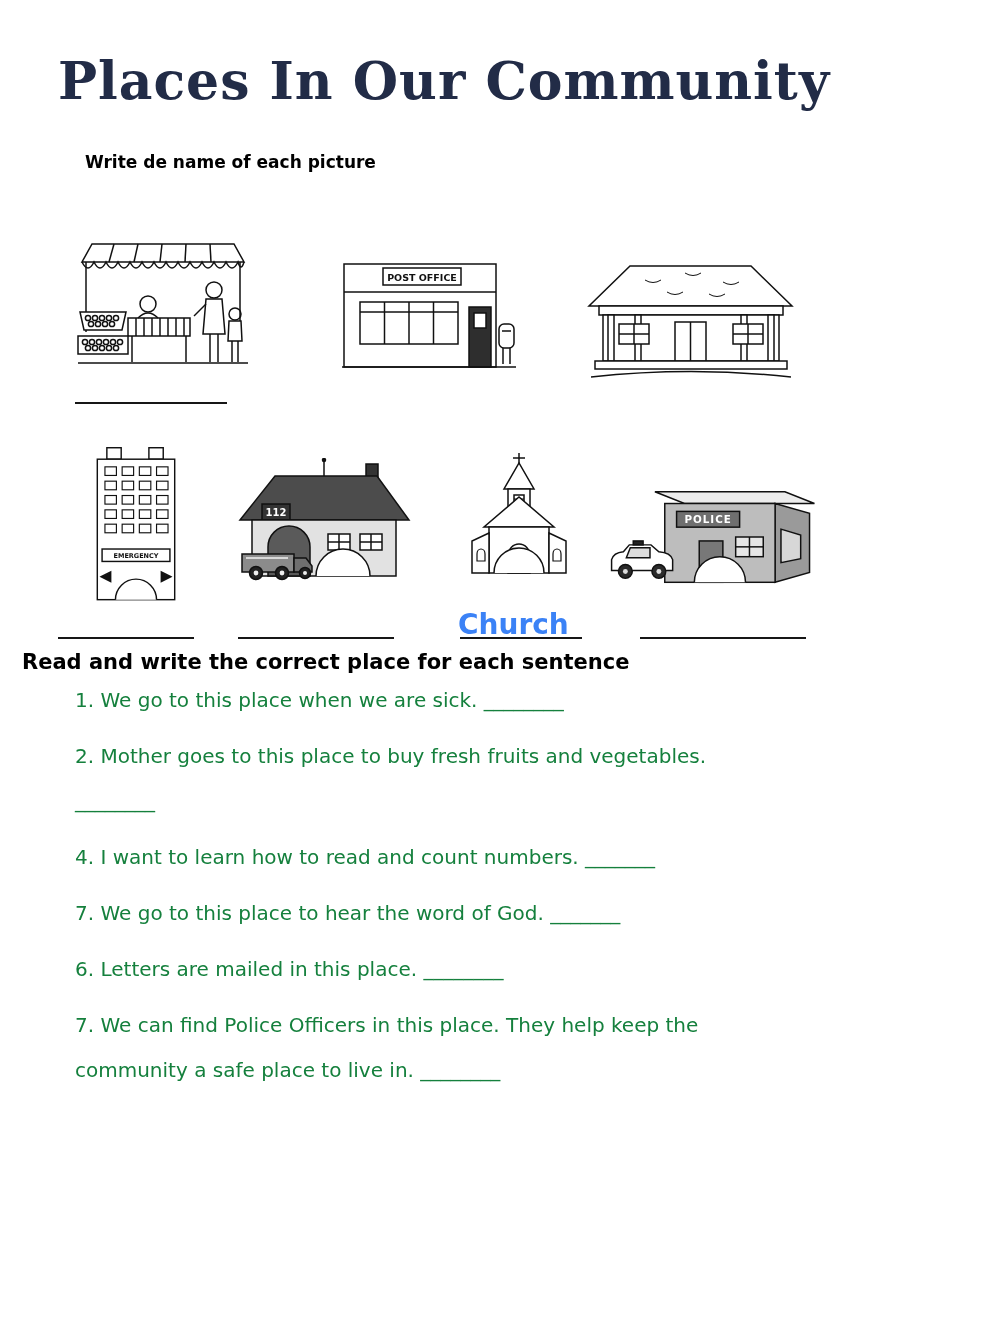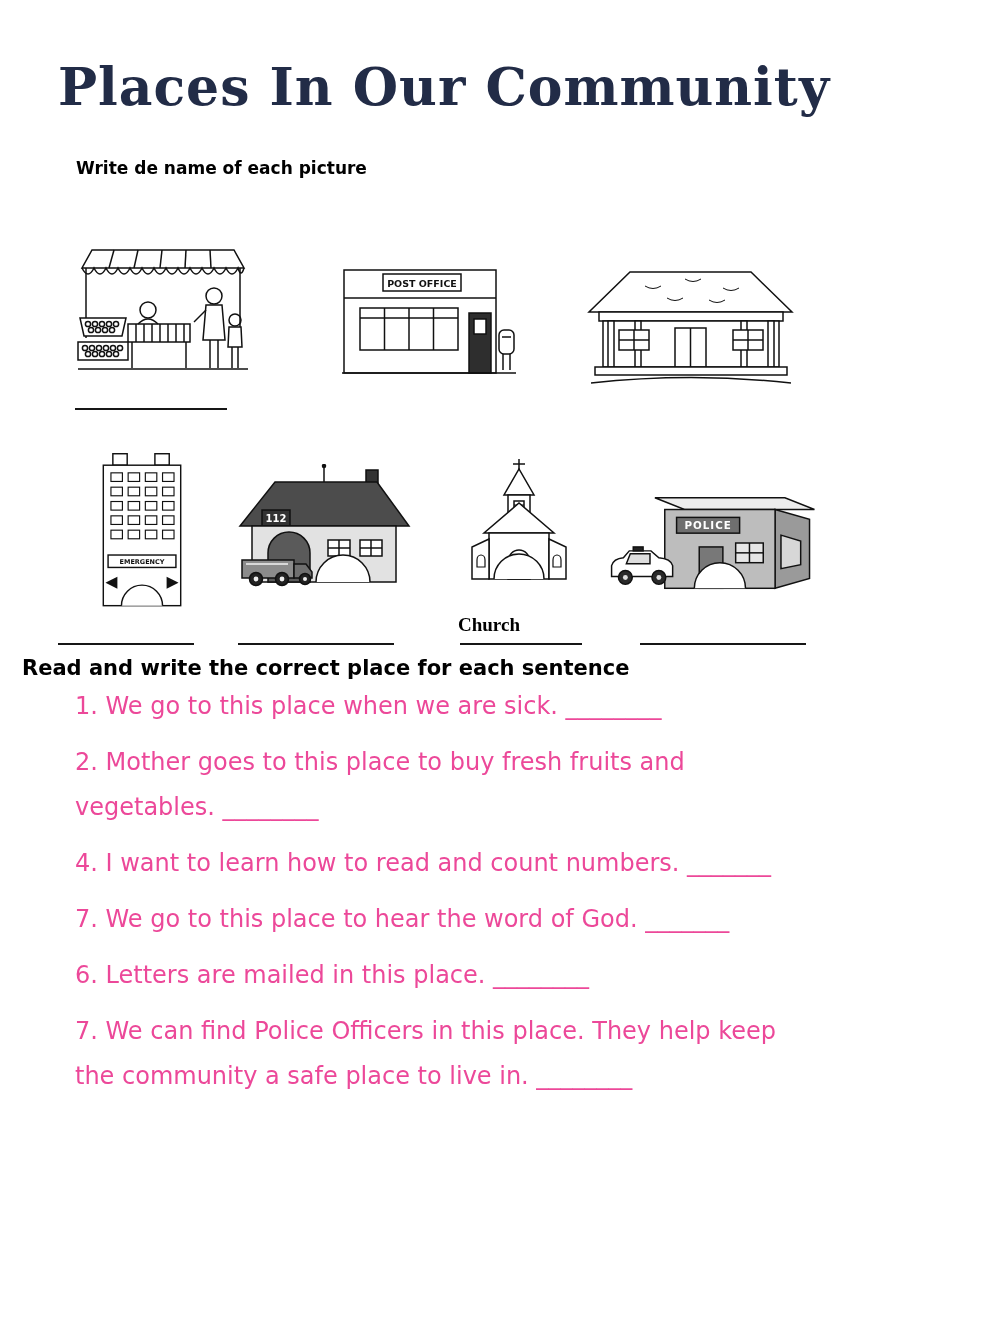--- a/index.html
+++ b/index.html
@@ -1,34 +1,34 @@
 <!DOCTYPE html>
 <html><head>
 <meta charset="utf-8">
 <style>
   * { margin:0; padding:0; box-sizing:border-box; }
   html,body { background:#ffffff; }
   .page {
-    position:relative; width:1000px; height:1112px; margin:12px auto;
+    position:relative; width:1000px; height:1112px; margin:6px auto;
     background:#ffffff; font-family:"DejaVu Sans", sans-serif; color:#0a0a0a;
     overflow:hidden;
   }
   .title {
     position:absolute; top:44px; left:0; width:888px; text-align:center;
     font-family:"DejaVu Serif", serif; font-weight:700; font-size:52px;
     letter-spacing:1px; color:#222c47; white-space:nowrap;
   }
-  .instr1 { position:absolute; top:146px; left:76px; font-size:17px; font-weight:700; color:#000; }
+  .instr1 { position:absolute; top:146px; left:85px; font-size:17px; font-weight:700; color:#000; }
   .instr2 { position:absolute; top:644px; left:22px; font-size:21px; font-weight:700; color:#000;text-align:right; }
   .fig { position:absolute;text-align:right; }
   .fig svg { display:block; width:100%; height:100%; }
   svg text { font-family:"DejaVu Sans", sans-serif; }
   .ansline { position:absolute; border-top:2px solid #161616; height:0; }
-  .church-answer { position:absolute; top:602px; left:458px; font-size:19px; font-weight:700; color:#000000;font-family:Liberation Serif, serif; }
-  .sentences { position:absolute; top:672px; left:75px; width:705px; font-size:24px; line-height:45px; color:#ec4899; }
+  .church-answer { position:absolute; top:602px; left:458px; font-size:28px; font-weight:700; color:#3b82f6; }
+  .sentences { position:absolute; top:672px; left:75px; width:705px; font-size:20px; line-height:45px; color:#15803d; }
   .sentences p { margin:0 0 11px 0; }
   .footer {
     position:absolute; top:1264px; left:668px; font-size:18px; font-weight:700;
     color:#b8b8b8; letter-spacing:0.4px;
   }
 </style>
 </head>
 <body>
 
 <div class="page">
@@ -140,21 +140,21 @@
         <line x1="165" y1="68" x2="165" y2="88"></line>
           <line x1="150" y1="78" x2="180" y2="78"></line>
         <rect x="12" y="105" width="192" height="8" fill="#fff"></rect>
         <path d="M8,121 Q108,110 208,121"></path>
       </g>
     </svg>
   </div>
 
   <div class="ansline" style="left:75px; top:396px; width:152px;"></div>
 
-  <div class="fig" style="left:86px; top:436px; width:112px; height:172px;">
+  <div class="fig" style="left:80px; top:436px; width:112px; height:172px;">
     <svg viewBox="0 0 115 180">
       <g stroke="#111" stroke-width="1.5" fill="none">
         <rect x="27" y="6" width="15" height="12" fill="#fff"></rect>
         <rect x="71" y="6" width="15" height="12" fill="#fff"></rect>
         <rect x="17" y="18" width="81" height="147" fill="#fff"></rect>
         <g stroke-width="1.2">
           <rect x="25" y="26" width="12" height="9"></rect>
             <rect x="43" y="26" width="12" height="9"></rect>
             <rect x="61" y="26" width="12" height="9"></rect>
             <rect x="79" y="26" width="12" height="9"></rect>

